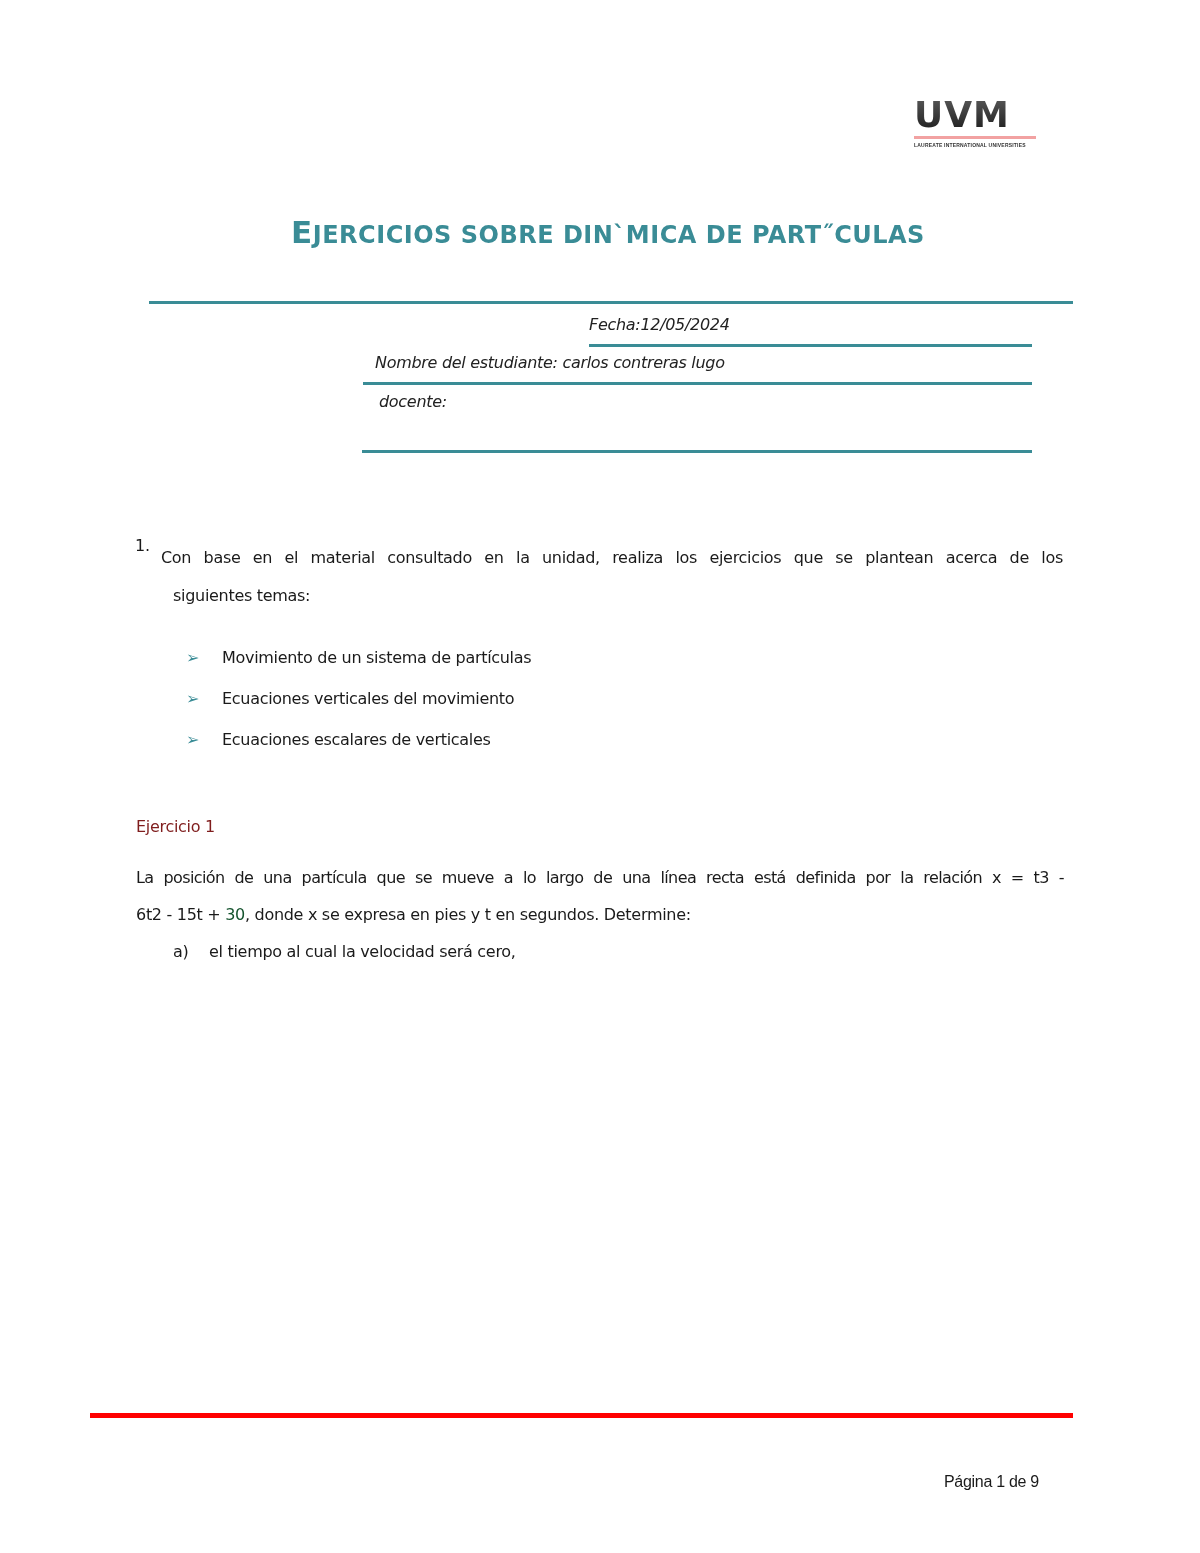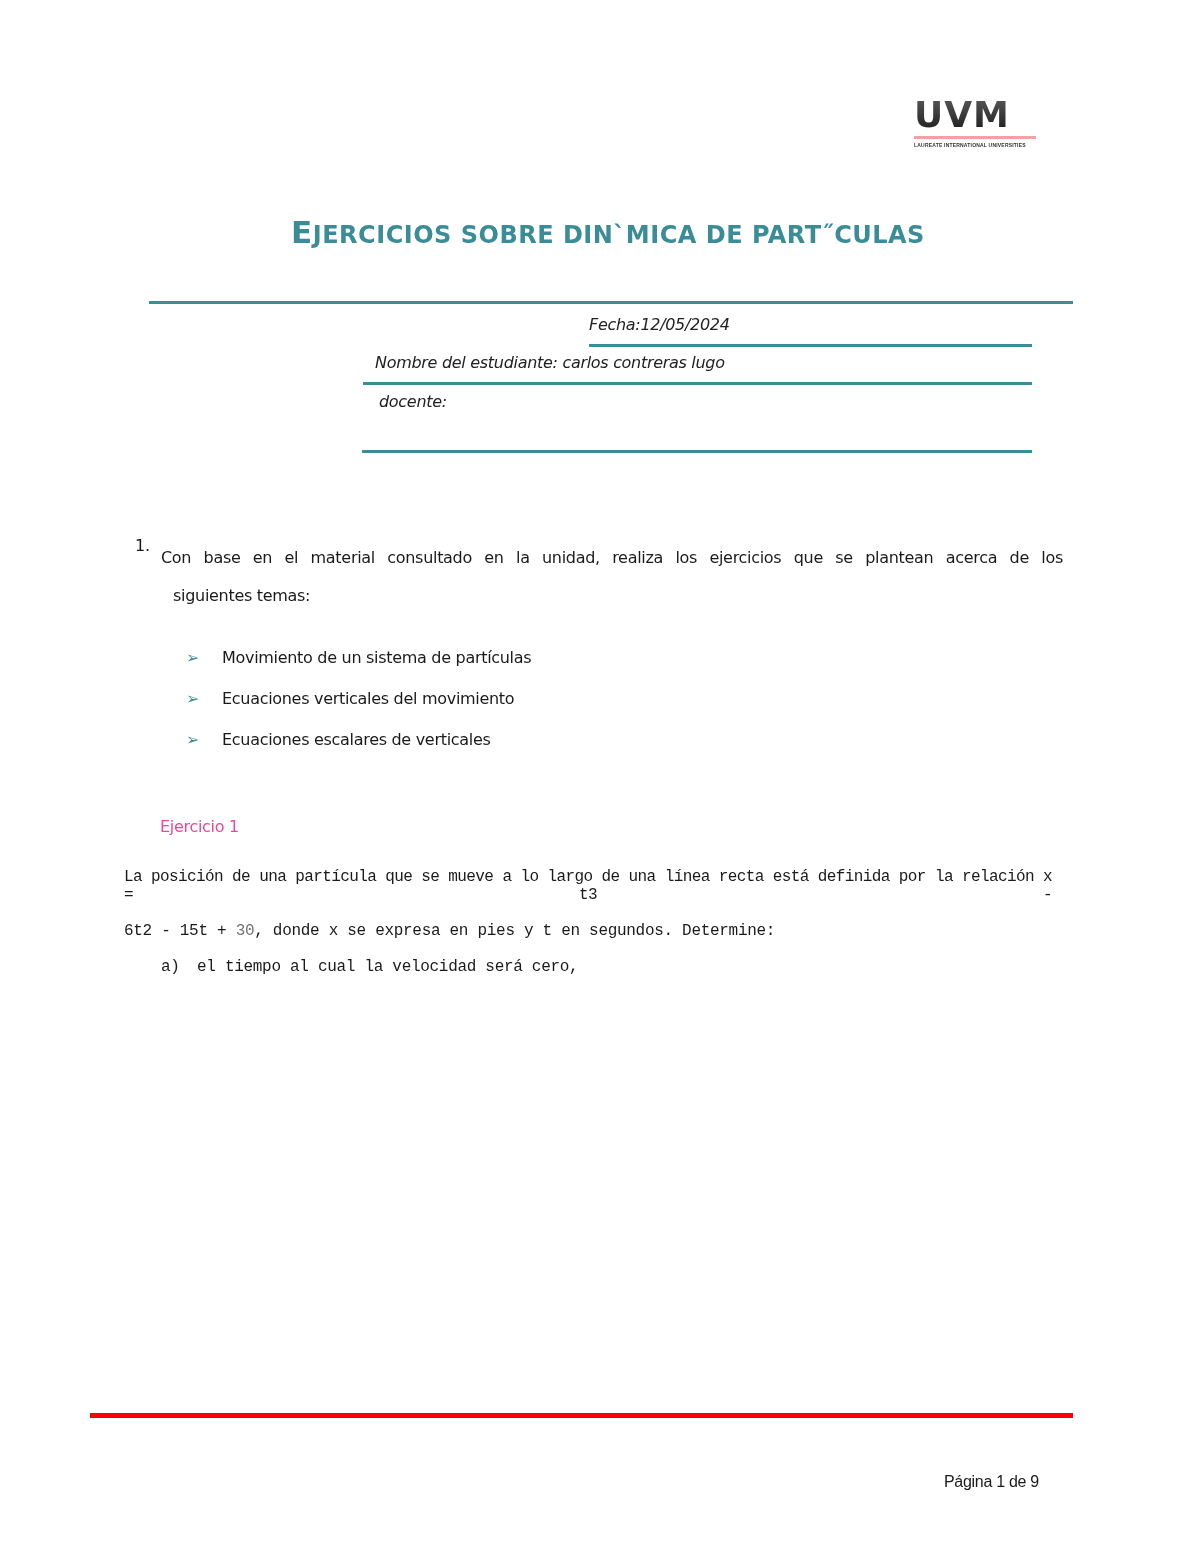--- a/index.html
+++ b/index.html
@@ -19,22 +19,22 @@
 
   .rule { background: #3a8c96; height: 3px; }
 
   .form-text { font-family: "DejaVu Sans", sans-serif; font-style: italic; font-size: 16px; color: #222; letter-spacing: -0.3px; text-align: right; }
 
   .body-text { font-family: "DejaVu Sans", sans-serif; font-size: 16px; color: #1a1a1a; letter-spacing: -0.3px; }
   .bullet-list { left: 186px; top: 648px; }
   .bullet-item { height: 41px; display: flex; align-items: flex-start; }
   .bullet-icon { width: 36px; color: #3a8c96; font-size: 16px; }
 
-  .ej-heading { left: 136px; top: 817px; color: #ec4899; font-family: "DejaVu Sans", sans-serif; font-size: 16px; letter-spacing: -0.3px; margin-left: 24px; }
-  .num-blue { color: #737373; text-align: right; }
+  .ej-heading { left: 136px; top: 817px; color: #7f1d1d; font-family: "DejaVu Sans", sans-serif; font-size: 16px; letter-spacing: -0.3px; }
+  .num-blue { color: #14532d; text-align: right; }
 
   .footer-rule { left: 90px; top: 1413px; width: 983px; height: 5px; background: #ff0000; }
   .page-num { left: 944px; top: 1473px; font-family: Liberation Sans, sans-serif; font-size: 16px; color: #1a1a1a; letter-spacing: -0.3px; }
 </style>
 </head>
 <body>
 
 <div class="abs logo">
   <div class="logo-text">UVM</div>
   <div class="logo-bar"></div>
@@ -81,21 +81,21 @@
     <span>Ecuaciones verticales del movimiento</span>
   </div>
   <div class="bullet-item">
     <span class="bullet-icon">➢</span>
     <span>Ecuaciones escalares de verticales</span>
   </div>
 </div>
 
 <div class="abs ej-heading">Ejercicio 1</div>
 
-<div class="abs body-text" style="left:124px; top:868px; width:928px;font-family:Liberation Mono, monospace;">
+<div class="abs body-text" style="left:136px; top:868px; width:928px;">
   <div style="text-align:justify; text-align-last:justify; letter-spacing:-0.6px;">La posición de una partícula que se mueve a lo largo de una línea recta está definida por la relación x = t3 -</div>
   <div style="margin-top:18px;">
     <span>6t2 - 15t + </span><span class="num-blue">30</span><span>, donde x se expresa en pies y t en segundos. Determine:</span>
   </div>
   <div style="margin-top:18px; margin-left:37px;">
     <span style="display:inline-block; width:36px;">a)</span><span>el tiempo al cual la velocidad será cero,</span>
   </div>
 </div>
 
 <div class="abs footer-rule"></div>

